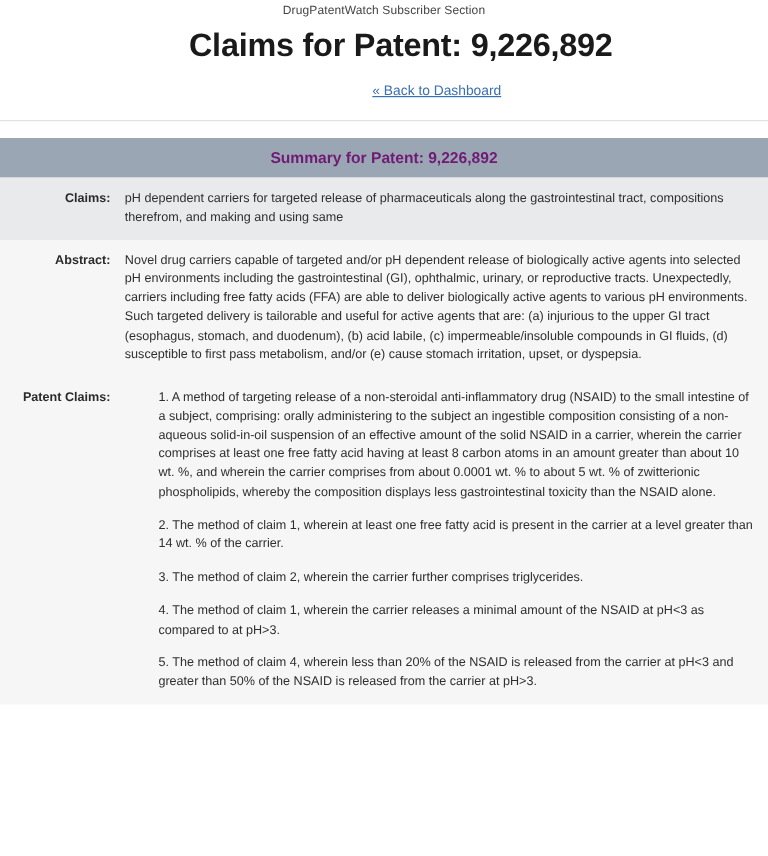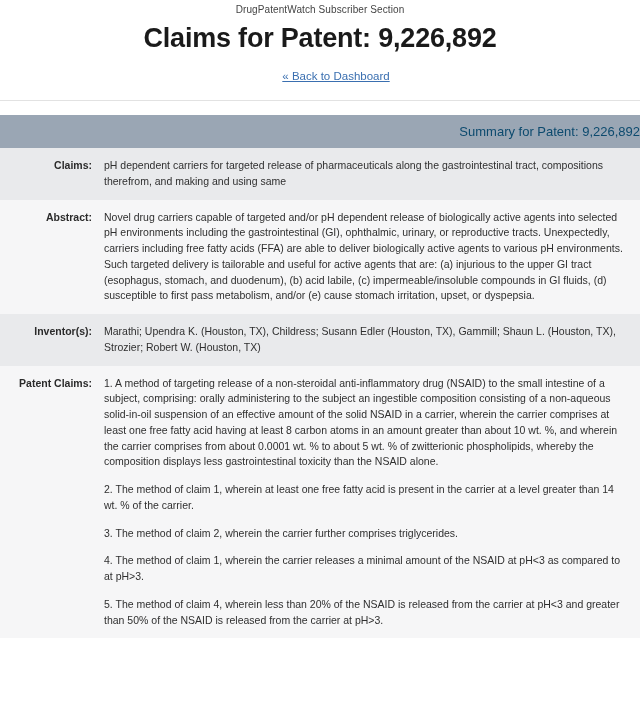--- a/index.html
+++ b/index.html
@@ -1,15 +1,15 @@
 <!DOCTYPE html>
 <html><head>
 <meta charset="utf-8">
 <style>
-  * { box-sizing: border-box; }
+  * { box-sizing: border-box; padding-left: 28px; }
   html, body {
     margin: 0;
     padding: 0;
     background: #ffffff;
     font-family: "Liberation Sans", sans-serif;
   }
   body {
     width: 640px;
     min-height: 713px;
     color: #333333;
@@ -40,23 +40,23 @@
     text-decoration: underline;
     cursor: pointer;
   }
   .divider {
     height: 1px;
     background: #e2e2e2;
     width: 100%;
   }
   .summary-bar {
     background: #9aa6b4;
-    color: #0c4a6e;
-    text-align: right;
-    font-weight: normal;
+    color: #701a75;
+    text-align: center;
+    font-weight: bold;
     font-size: 13px;
     padding: 9px 0;
     margin-top: 14px;
   }
   table.detail {
     width: 100%;
     border-collapse: collapse;
     font-size: 10.5px;
   }
   table.detail tr.shade-dark > td,
@@ -109,24 +109,20 @@
 <table class="detail">
   <tbody>
     <tr class="shade-dark">
       <th>Claims:</th>
       <td>pH dependent carriers for targeted release of pharmaceuticals along the gastrointestinal tract, compositions therefrom, and making and using same</td>
     </tr>
     <tr class="shade-light">
       <th>Abstract:</th>
       <td>Novel drug carriers capable of targeted and/or pH dependent release of biologically active agents into selected pH environments including the gastrointestinal (GI), ophthalmic, urinary, or reproductive tracts. Unexpectedly, carriers including free fatty acids (FFA) are able to deliver biologically active agents to various pH environments. Such targeted delivery is tailorable and useful for active agents that are: (a) injurious to the upper GI tract (esophagus, stomach, and duodenum), (b) acid labile, (c) impermeable/insoluble compounds in GI fluids, (d) susceptible to first pass metabolism, and/or (e) cause stomach irritation, upset, or dyspepsia.</td>
     </tr>
-    <tr class="shade-dark">
-      <th>Inventor(s):</th>
-      <td>Marathi; Upendra K. (Houston, TX), Childress; Susann Edler (Houston, TX), Gammill; Shaun L. (Houston, TX), Strozier; Robert W. (Houston, TX)</td>
-    </tr>
     <tr class="shade-light">
       <th>Patent Claims:</th>
       <td>
         <p class="claim-p">1. A method of targeting release of a non-steroidal anti-inflammatory drug (NSAID) to the small intestine of a subject, comprising: orally administering to the subject an ingestible composition consisting of a non-aqueous solid-in-oil suspension of an effective amount of the solid NSAID in a carrier, wherein the carrier comprises at least one free fatty acid having at least 8 carbon atoms in an amount greater than about 10 wt. %, and wherein the carrier comprises from about 0.0001 wt. % to about 5 wt. % of zwitterionic phospholipids, whereby the composition displays less gastrointestinal toxicity than the NSAID alone.</p>
         <p class="claim-p">2. The method of claim 1, wherein at least one free fatty acid is present in the carrier at a level greater than 14 wt. % of the carrier.</p>
         <p class="claim-p">3. The method of claim 2, wherein the carrier further comprises triglycerides.</p>
         <p class="claim-p">4. The method of claim 1, wherein the carrier releases a minimal amount of the NSAID at pH&lt;3 as compared to at pH&gt;3.</p>
         <p class="claim-p">5. The method of claim 4, wherein less than 20% of the NSAID is released from the carrier at pH&lt;3 and greater than 50% of the NSAID is released from the carrier at pH&gt;3.</p>
 
       </td>

